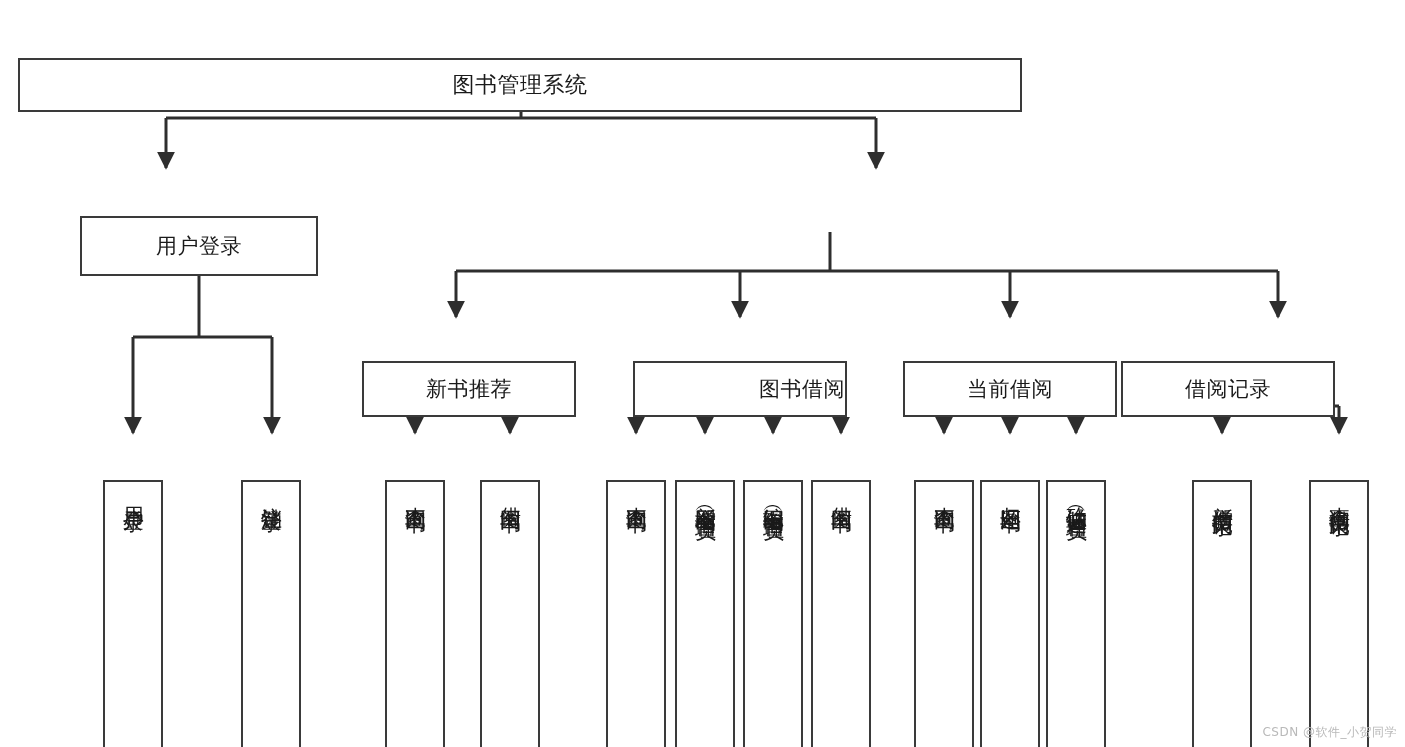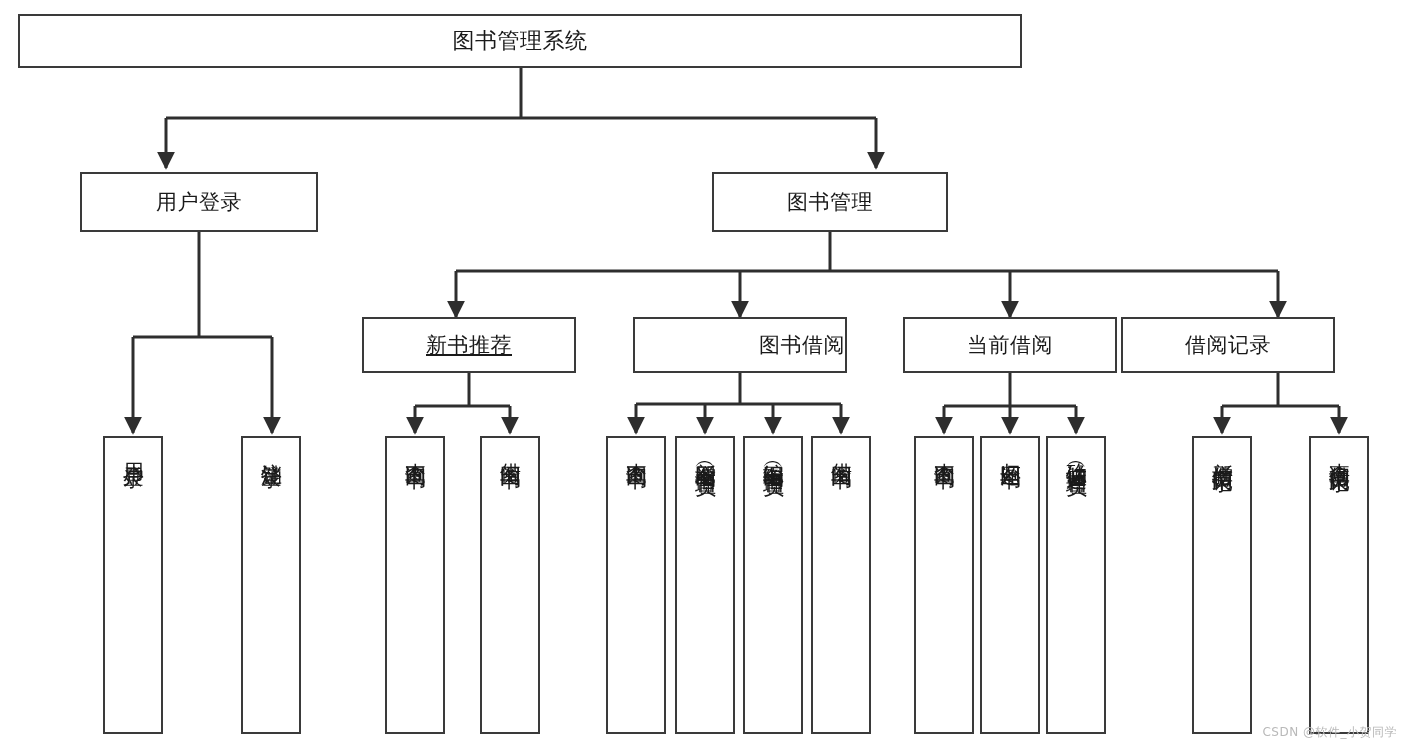--- a/index.html
+++ b/index.html
@@ -28,20 +28,21 @@
   }
   .node {
     position: absolute;
     box-sizing: border-box;
     background: #ffffff;
     border: 2px solid #3a3a3a;
     display: flex;
     align-items: center;
     justify-content: center;
     color: #1a1a1a;
+    margin-top: 44px;
   }
   .node .label {
     display: block;
     text-align: center;
     line-height: 1.18;
     letter-spacing: 0.5px;
   }
   
   .node.h .label {
     font-size: 21px;
@@ -130,25 +131,22 @@
     </g>
   </svg>
 
   <div class="node h root" style="left:18px; top:14px; width:1004px; height:54px;">
     <span class="label">图书管理系统</span>
   </div>
 
   <div class="node h" style="left:80px; top:172px; width:238px; height:60px;">
     <span class="label">用户登录</span>
   </div>
-  <div class="node h" style="left:712px; top:172px; width:236px; height:60px;">
-    <span class="label">图书管理</span>
-  </div>
-
-  <div class="node h" style="left:362px; top:317px; width:214px; height:56px;text-decoration:underline;">
+
+  <div class="node h" style="left:362px; top:317px; width:214px; height:56px;">
     <span class="label">新书推荐</span>
   </div>
   <div class="node h" style="left:633px; top:317px; width:214px; height:56px;justify-content:flex-end;">
     <span class="label">图书借阅</span>
   </div>
   <div class="node h" style="left:903px; top:317px; width:214px; height:56px;">
     <span class="label">当前借阅</span>
   </div>
   <div class="node h" style="left:1121px; top:317px; width:214px; height:56px;">
     <span class="label">借阅记录</span>

